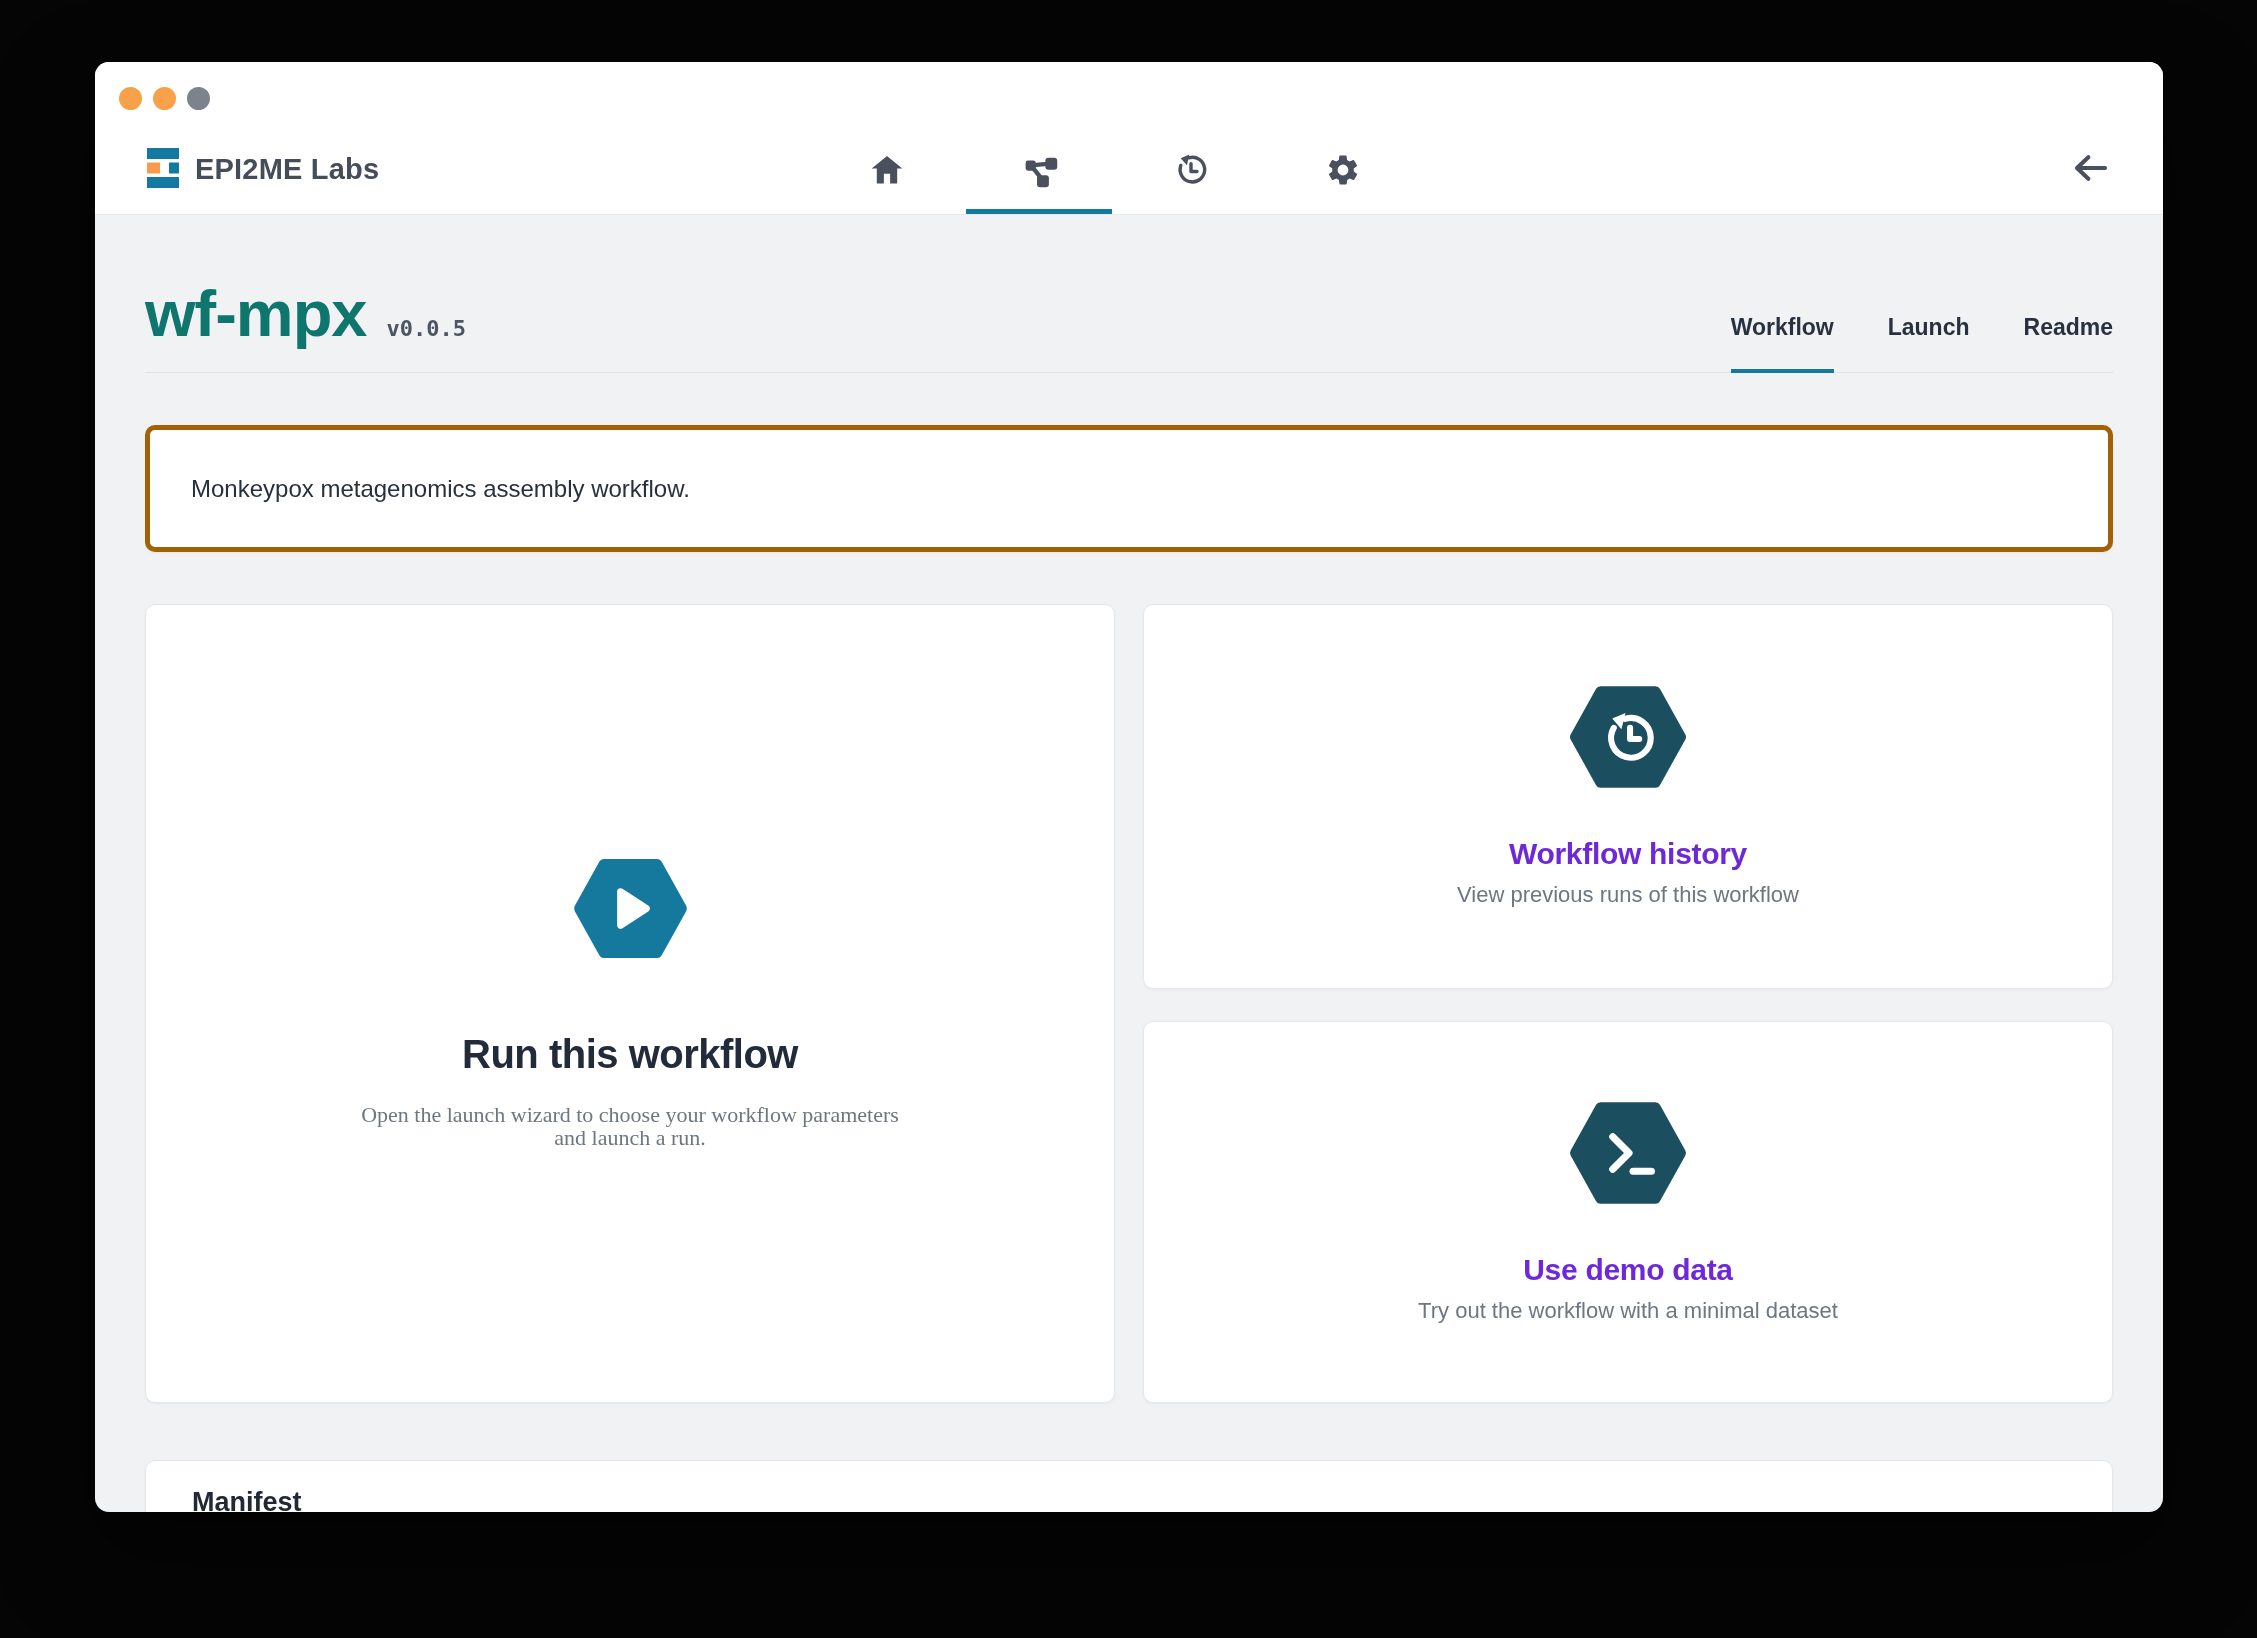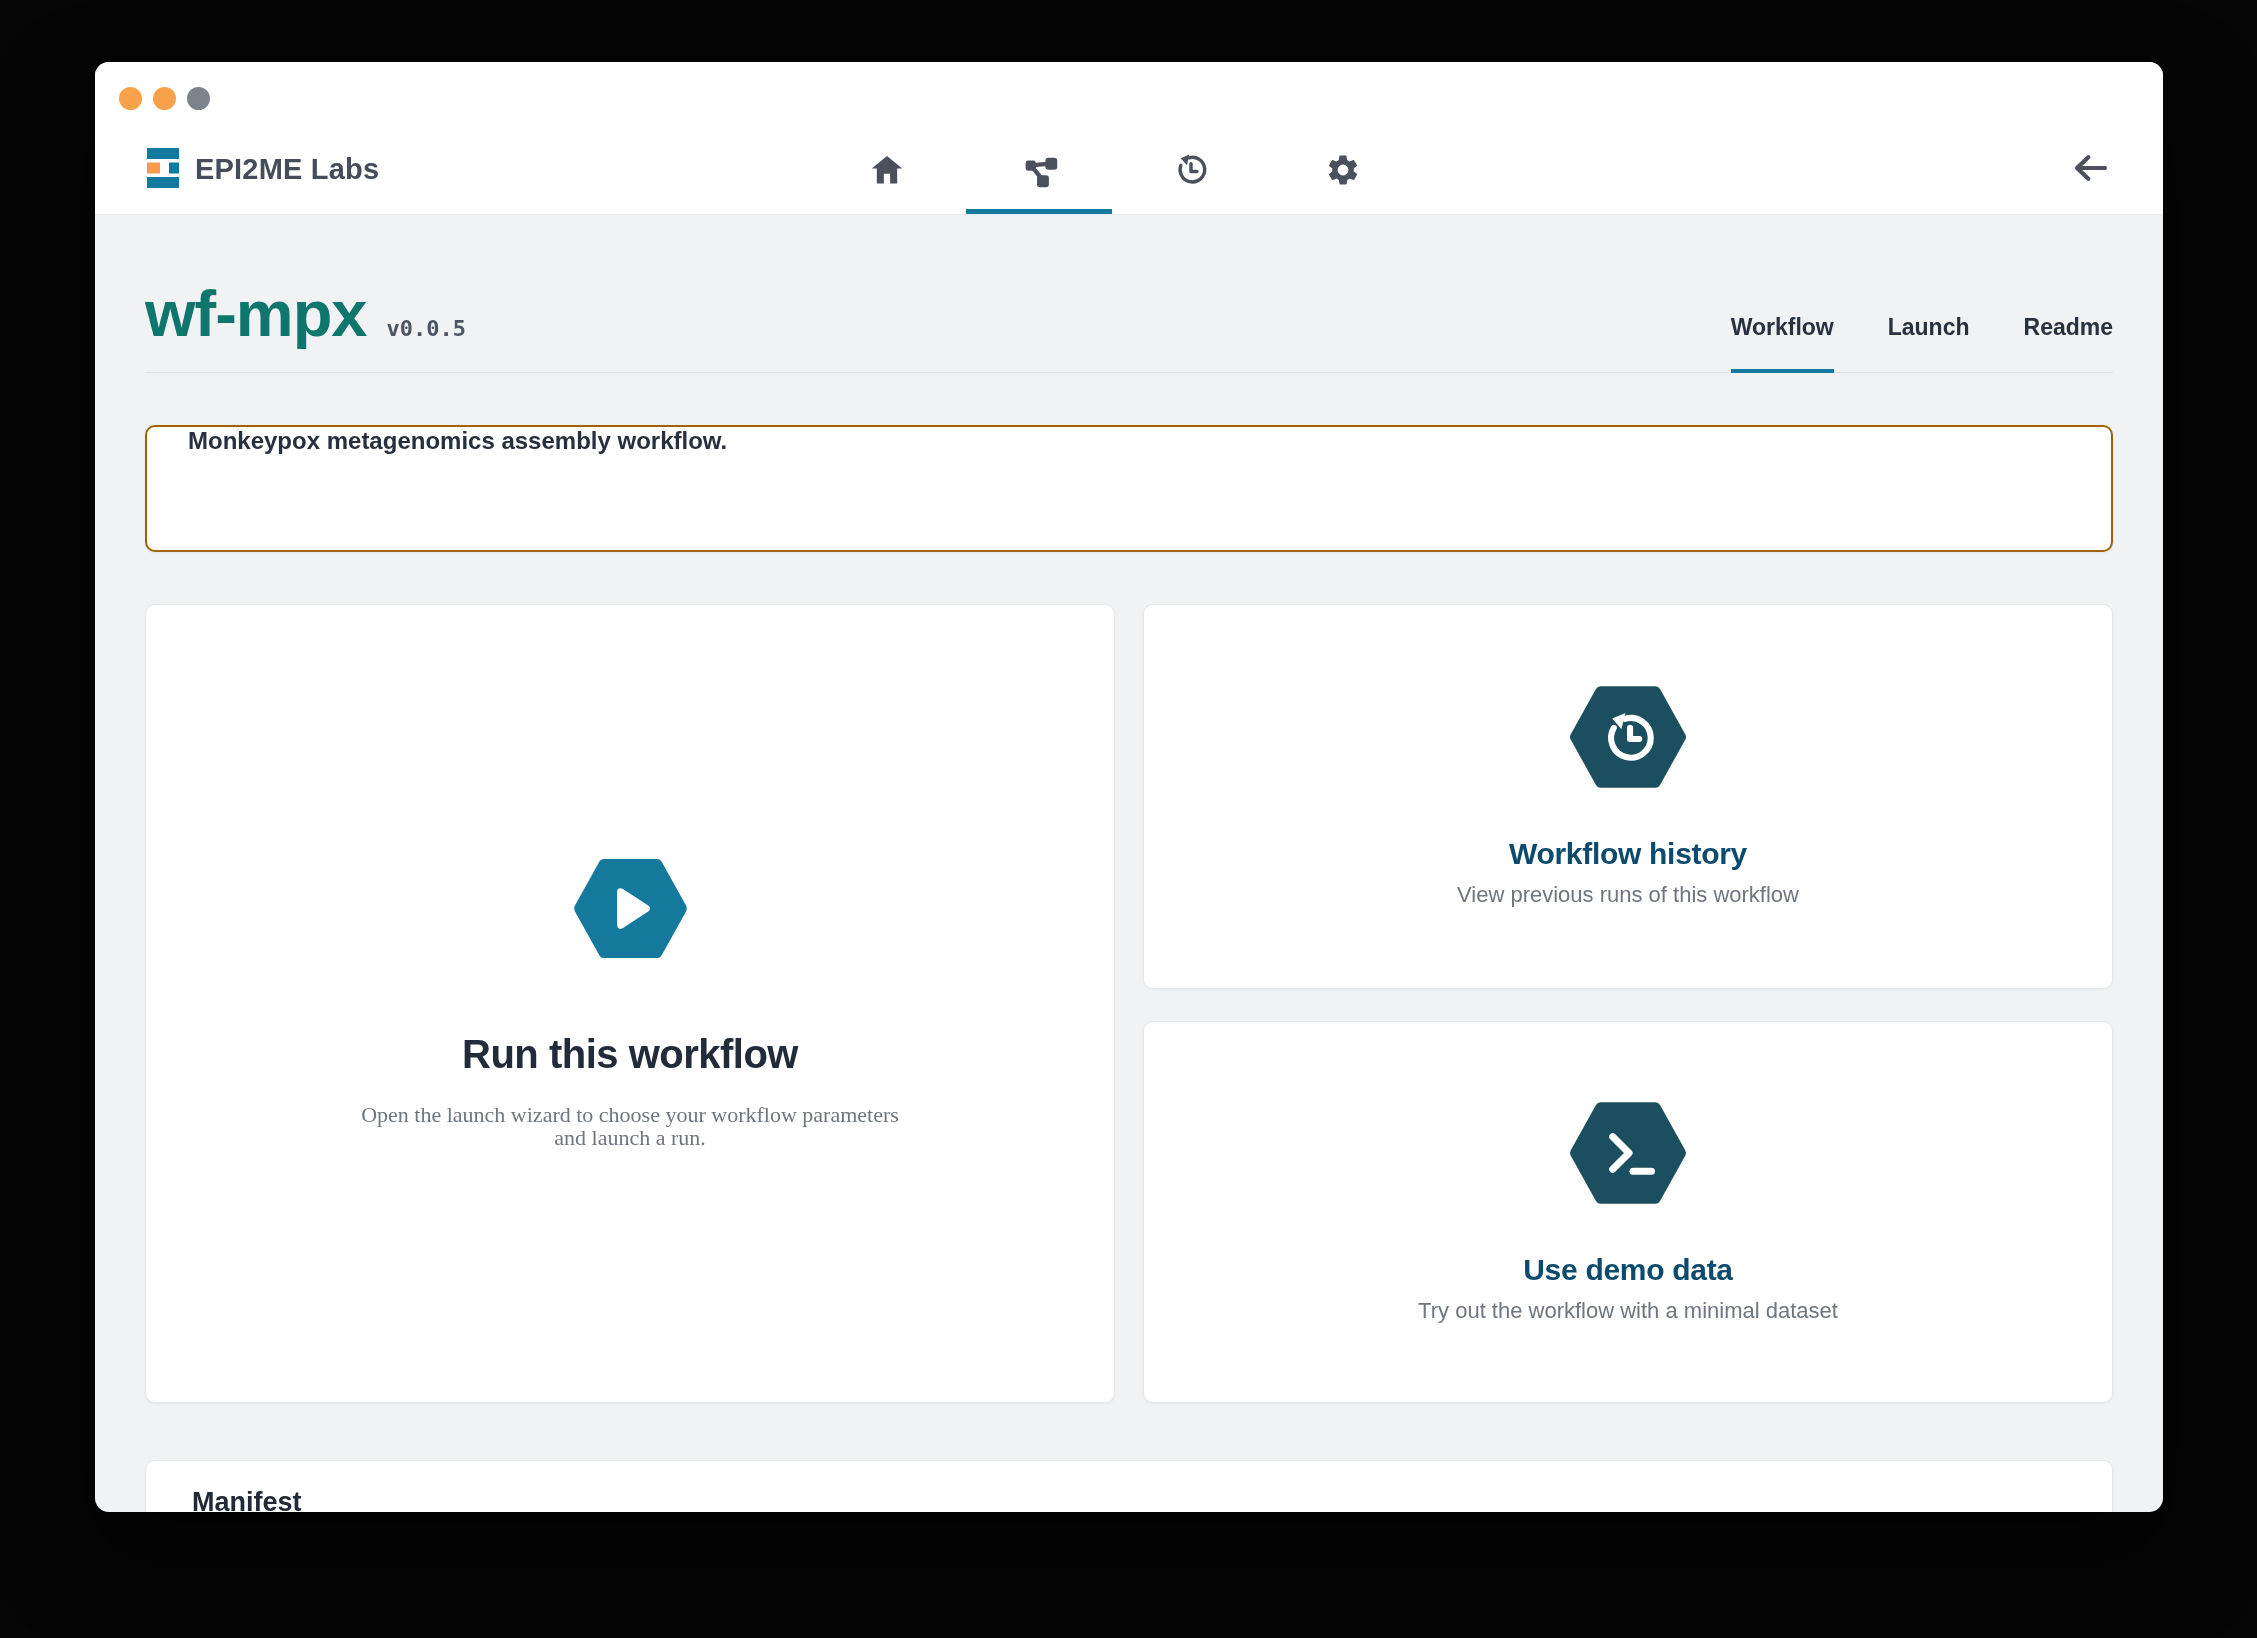--- a/index.html
+++ b/index.html
@@ -40,43 +40,42 @@
   .title-row { margin-top:67px; display:flex; justify-content:space-between; align-items:flex-end; border-bottom:1px solid #e0e2e6; }
   .title-group { display:flex; align-items:baseline; gap:20px; padding-bottom:27px; }
   .page-title { font-size:65px; line-height:63px; font-weight:700; color:#0f766e; letter-spacing:-1px; }
   .page-version { font-family:"DejaVu Sans Mono", monospace; font-size:22px; font-weight:700; color:#4b5563; }
 
   .tabs { display:flex; gap:54px; }
   .tab { position:relative; font-size:23px; font-weight:700; color:#28313f; padding-bottom:31px; cursor:pointer; }
   .tab.active::after { content:""; position:absolute; left:0; right:0; bottom:-1px; height:4px; background:#15799e; }
 
   .desc-card {
-    margin-top:52px; height:127px; background:#ffffff; border:2px solid #a16207; border-radius:10px;
-    display:flex; padding:0 41px;
+    margin-top:52px; height:127px; background:#ffffff; border:5px solid #a16207; border-radius:10px;
+    display:flex; align-items:center; padding:0 41px;
     box-shadow:0 1px 3px rgba(16,24,40,0.05);
-    font-weight:bold;
   }
   .desc-text { font-size:24px; color:#27303e; }
 
   .cards-grid {
     margin-top:52px;
     display:grid; grid-template-columns:1fr 1fr; grid-template-rows:385px 382px;
     column-gap:28px; row-gap:32px;
   }
   .card {
     background:#ffffff; border:1px solid #e5e7ea; border-radius:10px;
     display:flex; flex-direction:column; align-items:center; justify-content:center;
     box-shadow:0 1px 3px rgba(16,24,40,0.05); cursor:pointer; text-align:center;
   }
   .card-run { grid-row:1 / span 2; }
 
   .card-title-lg { margin-top:69px; font-size:40px; font-weight:700; color:#222b39; letter-spacing:-0.5px; }
   .card-body-lg { margin-top:26px; font-size:22px; line-height:23px; color:#6e7680; max-width:540px;font-family:Liberation Serif, serif; }
 
-  .card-title-sm { margin-top:44px; font-size:30px; font-weight:700; color:#0c4a6e; letter-spacing:-0.3px; }
+  .card-title-sm { margin-top:44px; font-size:30px; font-weight:700; color:#6d28d9; letter-spacing:-0.3px; }
   .card-body-sm { margin-top:11px; font-size:22px; color:#6e7680; }
 
   .manifest-card {
     margin-top:57px; height:218px; background:#ffffff; border:1px solid #e5e7ea; border-radius:10px;
     padding:26px 46px; box-shadow:0 1px 3px rgba(16,24,40,0.05);
   }
   .manifest-title { font-size:27px; font-weight:700; color:#212936; }
 </style>
 </head>
 <body>

